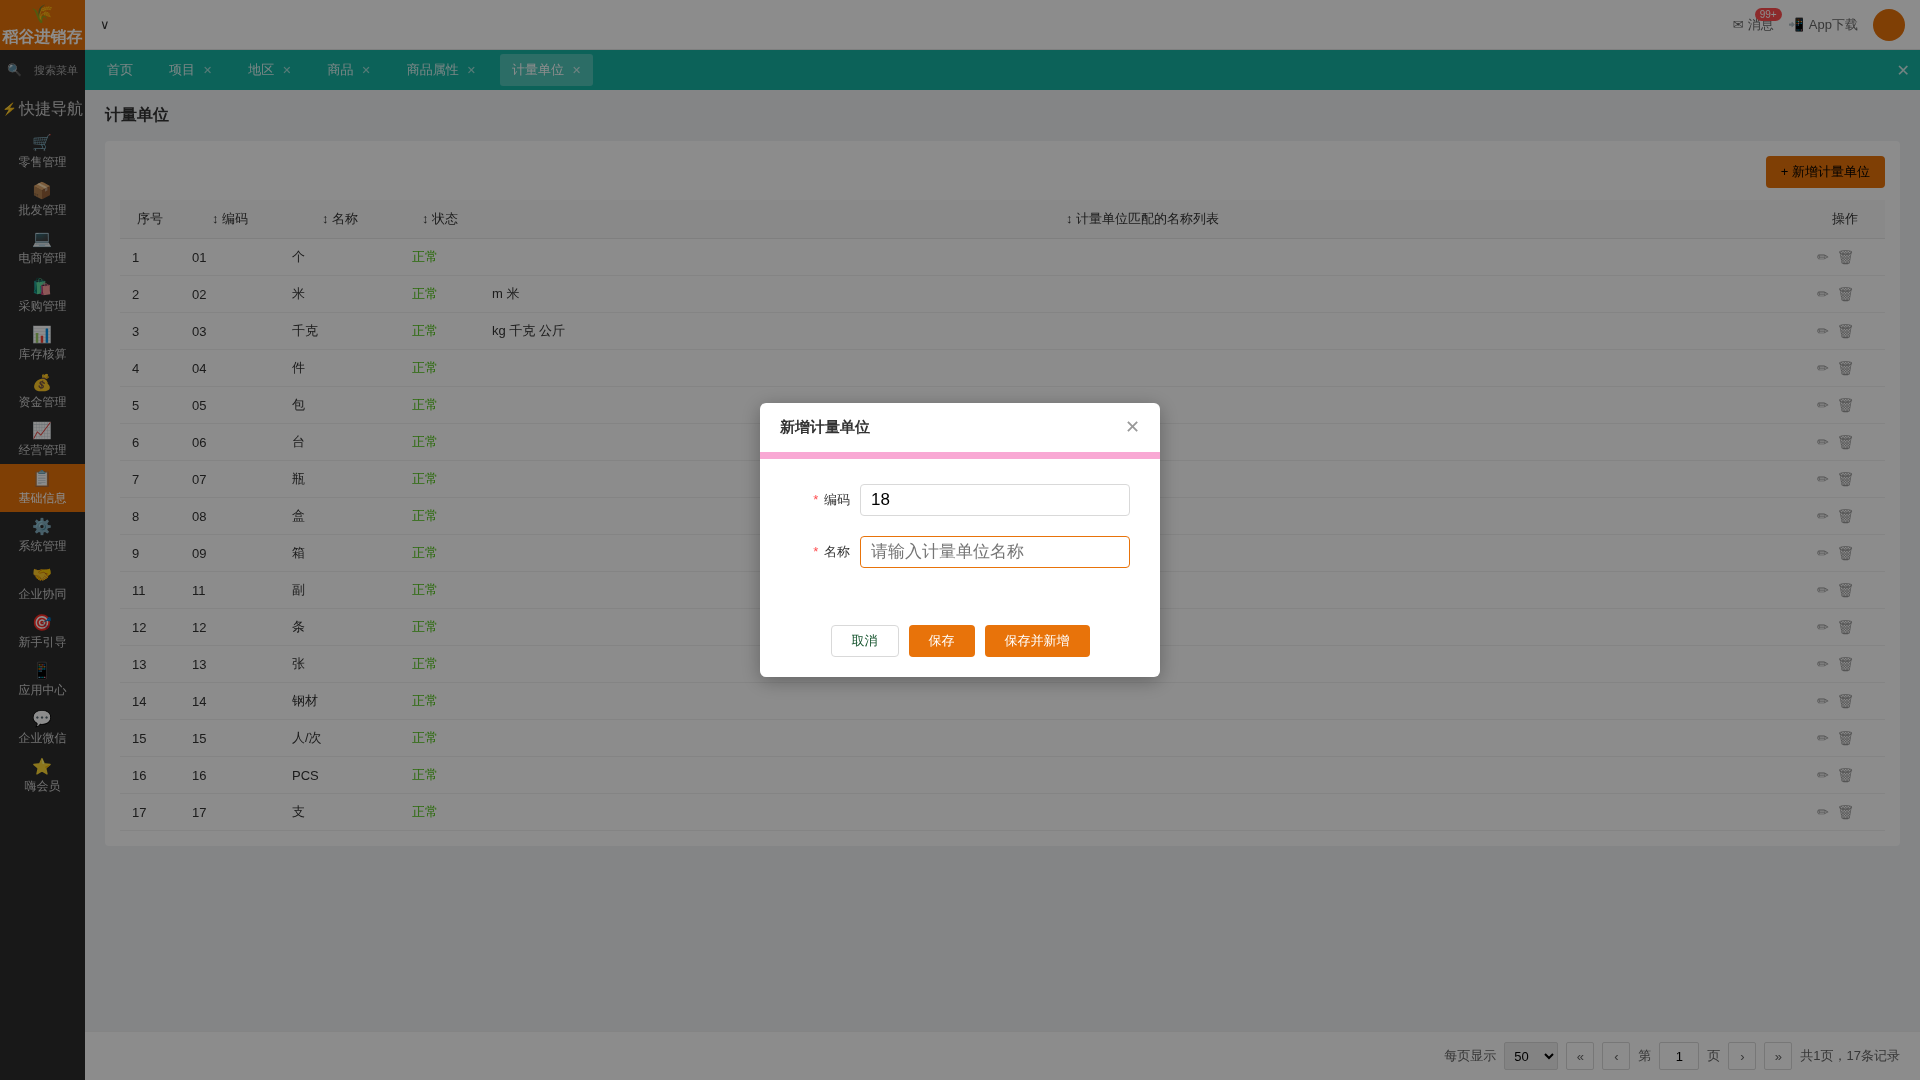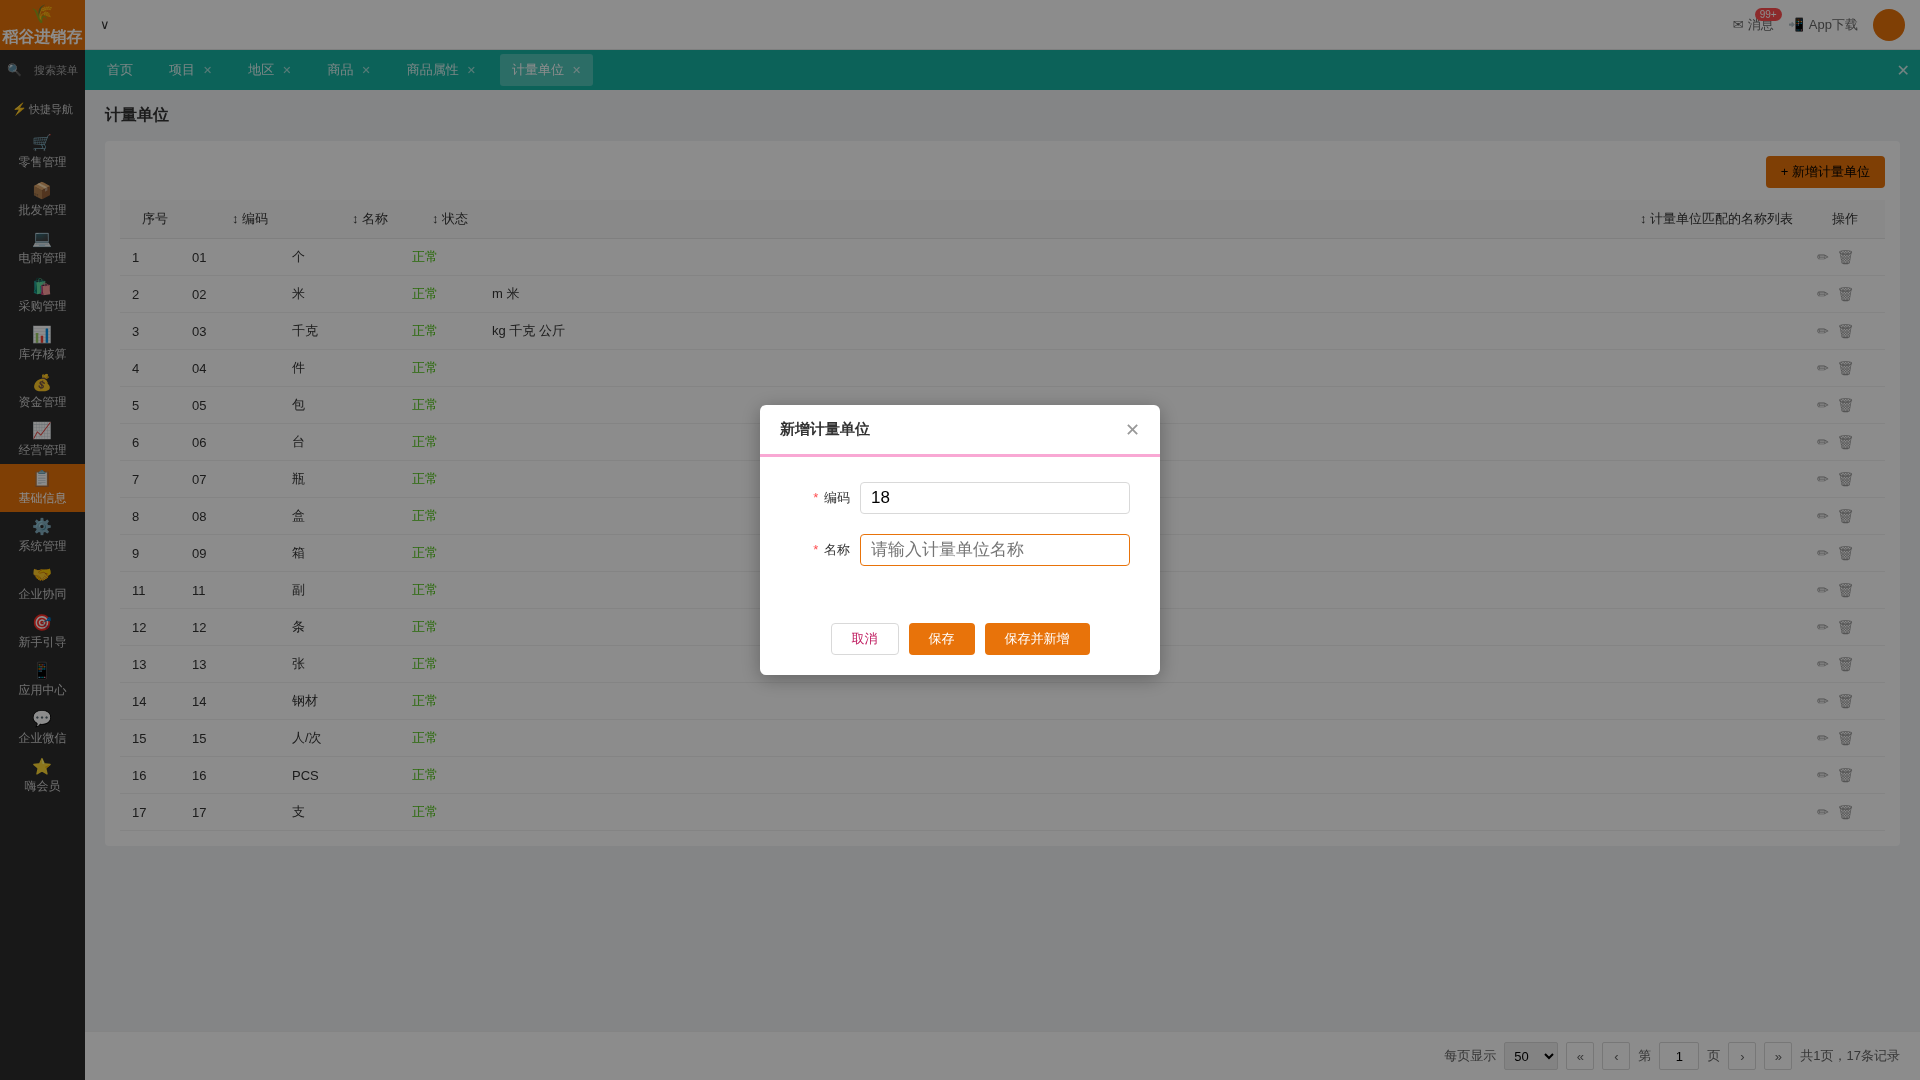--- a/index.html
+++ b/index.html
@@ -39,48 +39,48 @@
     
     .page-content { flex: 1; padding: 15px 20px; background: #f0f2f5; overflow: auto; }
     .page-title { font-size: 16px; font-weight: bold; color: #333; margin-bottom: 15px; }
 
     
     .table-area { background: white; border-radius: 4px; padding: 15px; }
     .table-header-row { display: flex; justify-content: flex-end; margin-bottom: 12px; }
     .btn-add { background: #e8730a; color: #000000; border: none; padding: 7px 15px; border-radius: 4px; cursor: pointer; font-size: 13px; }
 
     table { width: 100%; border-collapse: collapse; font-size: 13px; }
-    th { background: #fafafa; border-bottom: 1px solid #e8e8e8; padding: 10px 12px; text-align: right; color: #333; font-weight: 500; white-space: nowrap; }
+    th { background: #fafafa; border-bottom: 1px solid #e8e8e8; padding: 10px 12px; text-align: center; color: #333; font-weight: 500; white-space: nowrap; }
     td { border-bottom: 1px solid #f0f0f0; padding: 9px 12px; color: #333; }
     .status-normal { color: #52c41a; margin-top: 47px; }
     .action-btns { display: flex; gap: 8px; }
     .action-btn { color: #999; cursor: pointer; font-size: 14px; }
 
     
     .pagination { display: flex; align-items: center; justify-content: flex-end; padding: 10px 20px; background: white; border-top: 1px solid #f0f0f0; gap: 8px; font-size: 13px; color: #666; }
     .page-btn { width: 28px; height: 28px; display: flex; align-items: center; justify-content: center; border: 1px solid #d9d9d9; border-radius: 2px; cursor: pointer; background: white; }
     .page-input { width: 40px; height: 28px; border: 1px solid #d9d9d9; border-radius: 2px; text-align: center; font-size: 13px; }
     .page-select { height: 28px; border: 1px solid #d9d9d9; border-radius: 2px; padding: 0 5px; font-size: 13px; }
 
     
     .overlay { position: fixed; top: 0; left: 0; width: 1920px; height: 1080px; background: rgba(0,0,0,0.45); z-index: 100; display: flex; align-items: center; justify-content: center; }
 
     
     .modal { background: white; border-radius: 6px; width: 400px; box-shadow: 0 4px 20px rgba(0,0,0,0.3); }
-    .modal-header { padding: 15px 20px; border-bottom: 3px solid #f9a8d4; display: flex; align-items: flex-end; justify-content: space-between; }
+    .modal-header { padding: 15px 20px; border-bottom: 7px solid #f9a8d4; display: flex; align-items: flex-start; justify-content: space-between; }
     .modal-title { font-size: 15px; font-weight: bold; color: #333; }
     .modal-close { color: #999; cursor: pointer; font-size: 18px; line-height: 1; }
     .modal-body { padding: 25px 30px; }
     .form-row { display: flex; align-items: center; margin-bottom: 20px; }
     .form-label { width: 60px; text-align: right; font-size: 13px; color: #333; margin-right: 10px; }
     .required { color: #ff4d4f; margin-right: 2px; }
     .form-input { flex: 1; height: 32px; border: 1px solid #d9d9d9; border-radius: 4px; padding: 0 10px; font-size: 17px; outline: none; }
     .form-input.focused { border-color: #e8730a; }
     .modal-footer { padding: 12px 20px 20px; display: flex; justify-content: center; gap: 10px; }
-    .btn-cancel { padding: 6px 20px; border: 1px solid #d9d9d9; border-radius: 4px; background: white; color: #be185d; cursor: pointer; font-size: 13px; }
+    .btn-cancel { padding: 6px 20px; border: 1px solid #d9d9d9; border-radius: 4px; background: white; color: #14532d; cursor: pointer; font-size: 13px; }
     .btn-save { padding: 6px 20px; border: none; border-radius: 4px; background: #e8730a; color: white; cursor: pointer; font-size: 13px; }
     .btn-save-new { padding: 6px 20px; border: none; border-radius: 4px; background: #e8730a; color: white; cursor: pointer; font-size: 13px; }
 
     .col-seq { width: 60px; }
     .col-code { width: 100px; }
     .col-name { width: 120px; }
     .col-status { width: 80px; }
     .col-match { }
     .col-action { width: 80px; text-align: center; }
   </style>
@@ -94,21 +94,21 @@
       <span class="sidebar-logo-text">稻谷进销存</span>
     </div>
   </div>
 
   <div class="sidebar-search">
     <span>🔍</span>
     <span style="font-size:11px; margin-left:12px;">搜索菜单</span>
   </div>
   <div class="sidebar-nav">
     <span>⚡</span>
-    <span style="font-size:11px; margin-left:2px;">快捷导航</span>
+    <span style="font-size:16px; margin-left:2px;">快捷导航</span>
   </div>
 
   <div class="sidebar-item">
     <span class="icon">🛒</span>
     <span>零售管理</span>
   </div>
   <div class="sidebar-item">
     <span class="icon">📦</span>
     <span>批发管理</span>
   </div>

